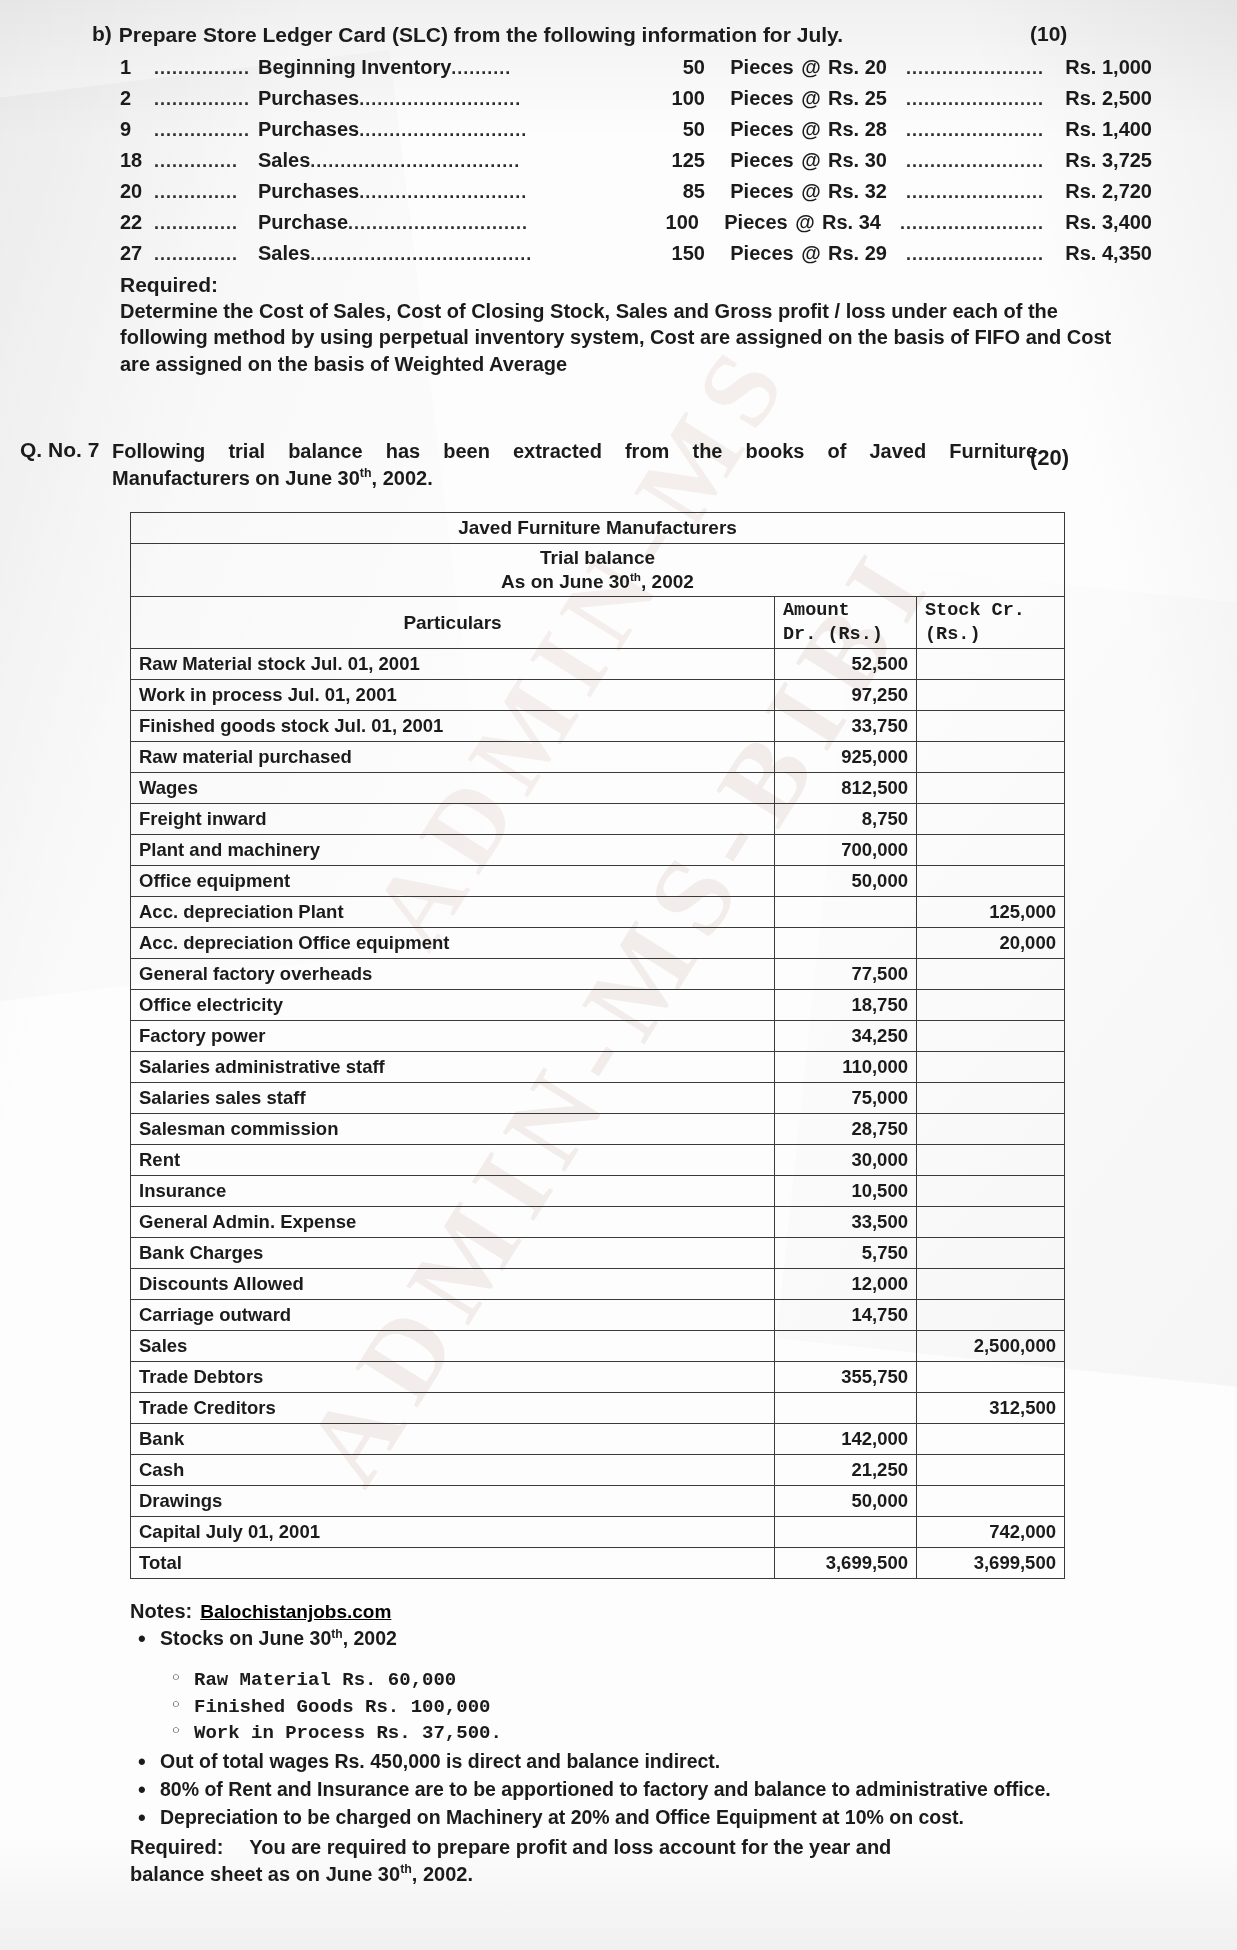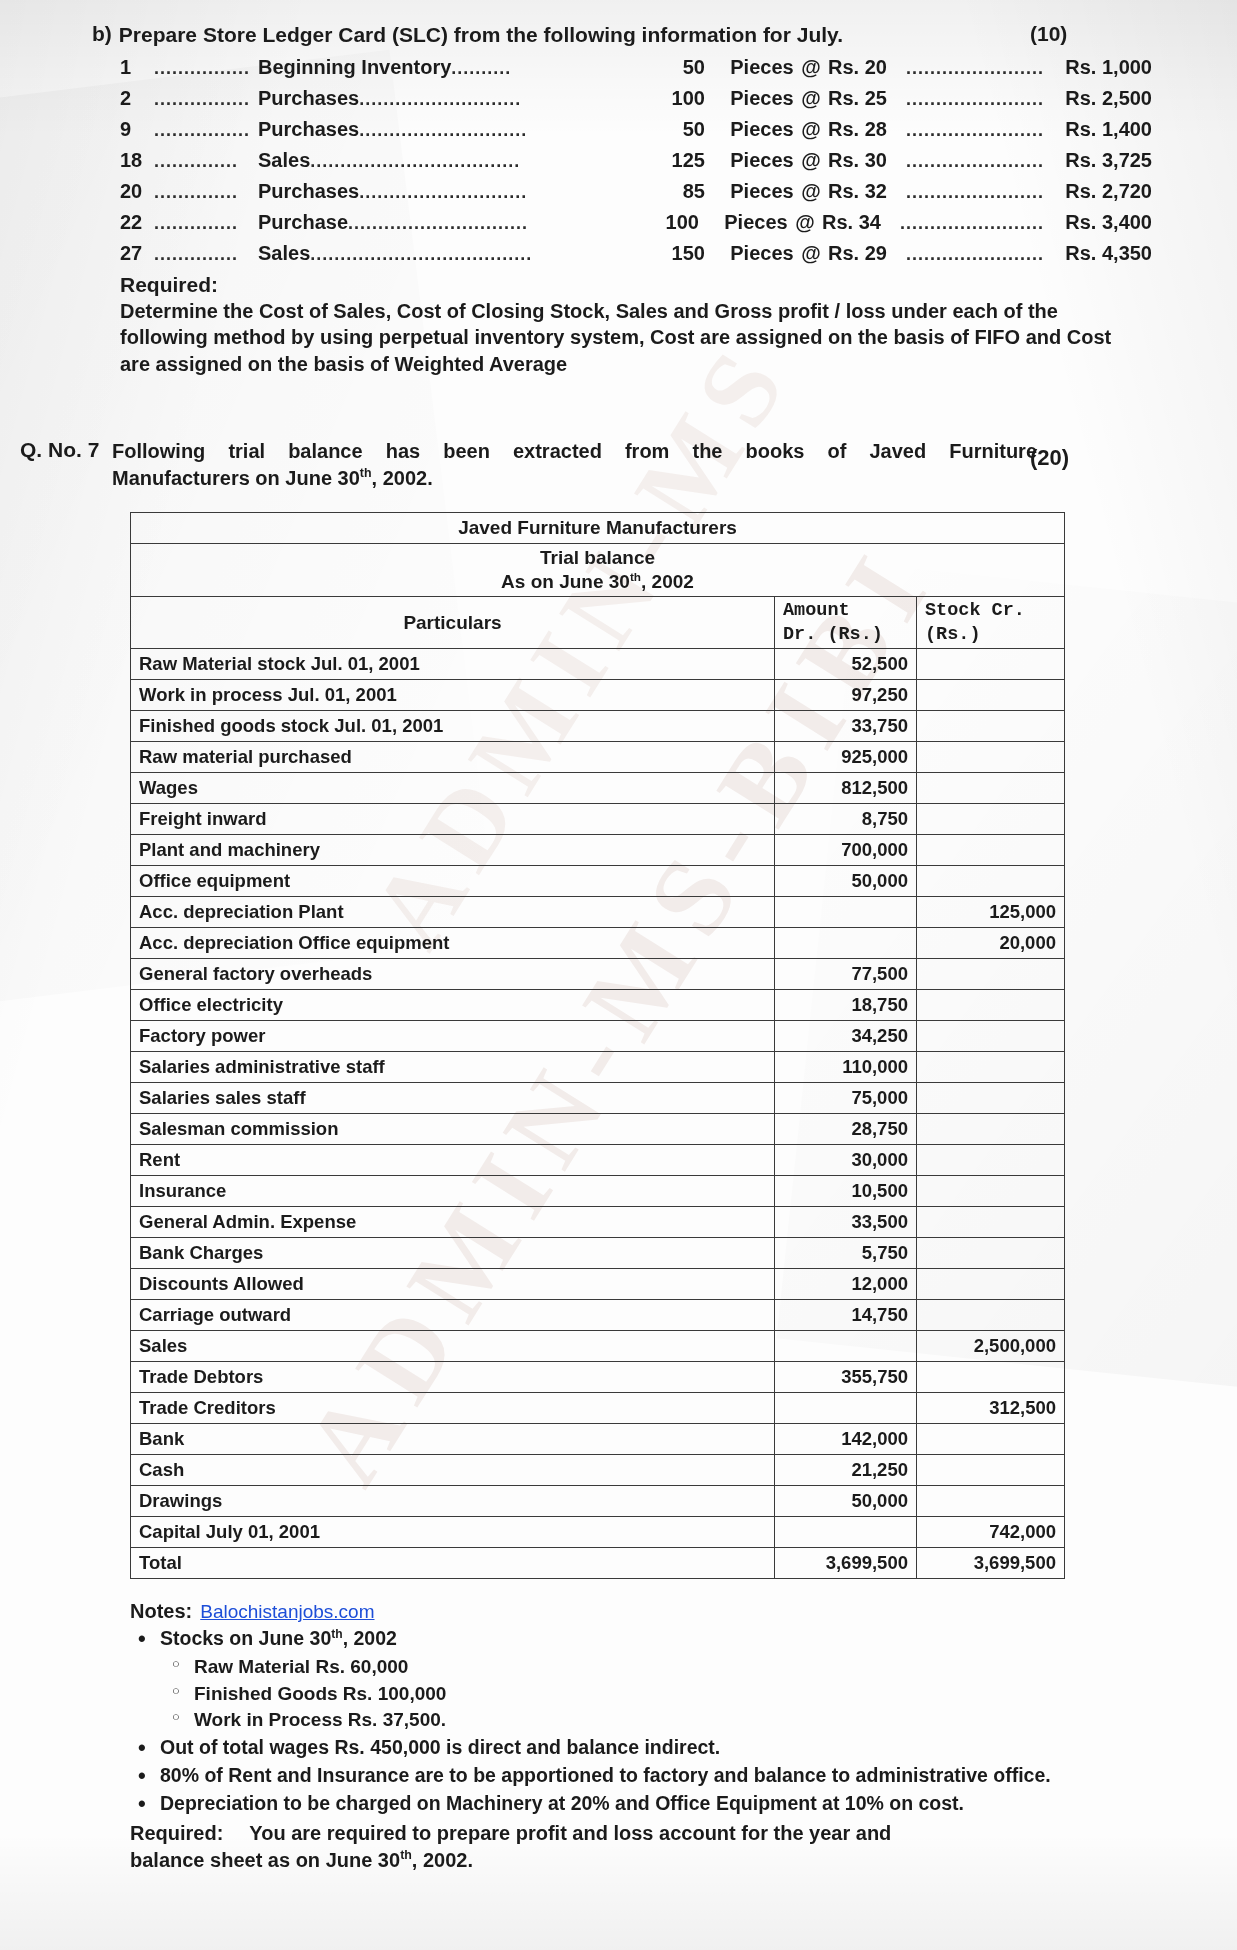--- a/index.html
+++ b/index.html
@@ -143,31 +143,31 @@
   .t-hd-particulars { text-align: center; font-size: 19px; }
   .t-hd-amt { font-size: 18.5px; line-height: 1.28; white-space: normal; font-family: Liberation Mono, monospace; }
   .col-dr { width: 142px; text-align: right; }
   .col-cr { width: 148px; text-align: right; }
   .t-part { text-align: left; }
   .num { text-align: right; }
 
   
   .notes { position: absolute; left: 130px; top: 1600px; width: 1010px; }
   .notes-head { font-weight: bold; font-size: 20px; display:flex; align-items:baseline; gap:8px;}
-  .site-link { color: #1d4ed8; font-weight: normal; font-size: 19px; }
+  .site-link { color: #000000; font-weight: bold; font-size: 19px; }
   ul.bul { list-style: none; margin: 3px 0 0 0; padding: 0; }
   ul.bul > li {
     position: relative; padding-left: 30px;
     font-size: 19.5px; font-weight: bold; line-height: 1.32;
     margin-bottom: 2px;
   }
   ul.bul > li::before {
     content: "•"; position: absolute; left: 8px; top: -2px; font-size: 22px;
   }
-  ul.sub { list-style: none; margin: 2px 0 2px 0; padding: 0; }
+  ul.sub { list-style: none; margin: 16px 0 2px 0; padding: 0; font-family: Liberation Mono, monospace; }
   ul.sub > li {
     position: relative; padding-left: 34px;
     font-size: 19px; font-weight: bold; line-height: 1.36;
     margin-bottom: 1px;
   }
   ul.sub > li::before {
     content: "○"; position: absolute; left: 12px; top: 1px; font-size: 13px;
   }
   .req2 { margin-top: 4px; font-size: 20px; font-weight: bold; line-height: 1.34; }
   .req2 .lbl { margin-right: 26px; }

